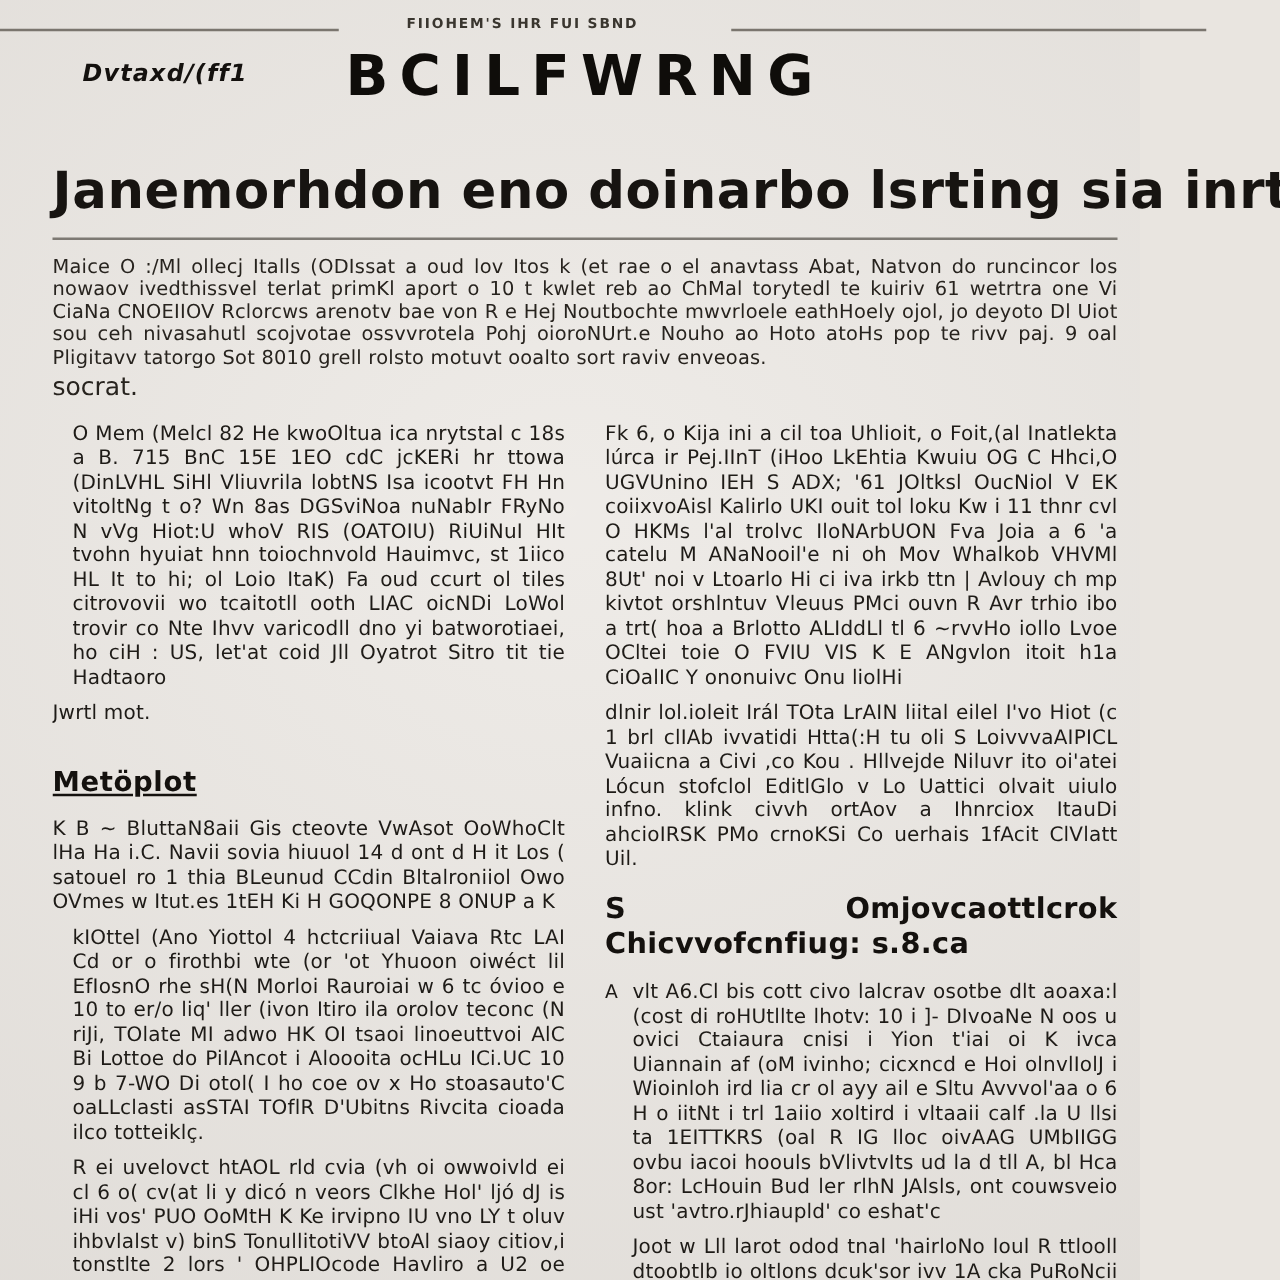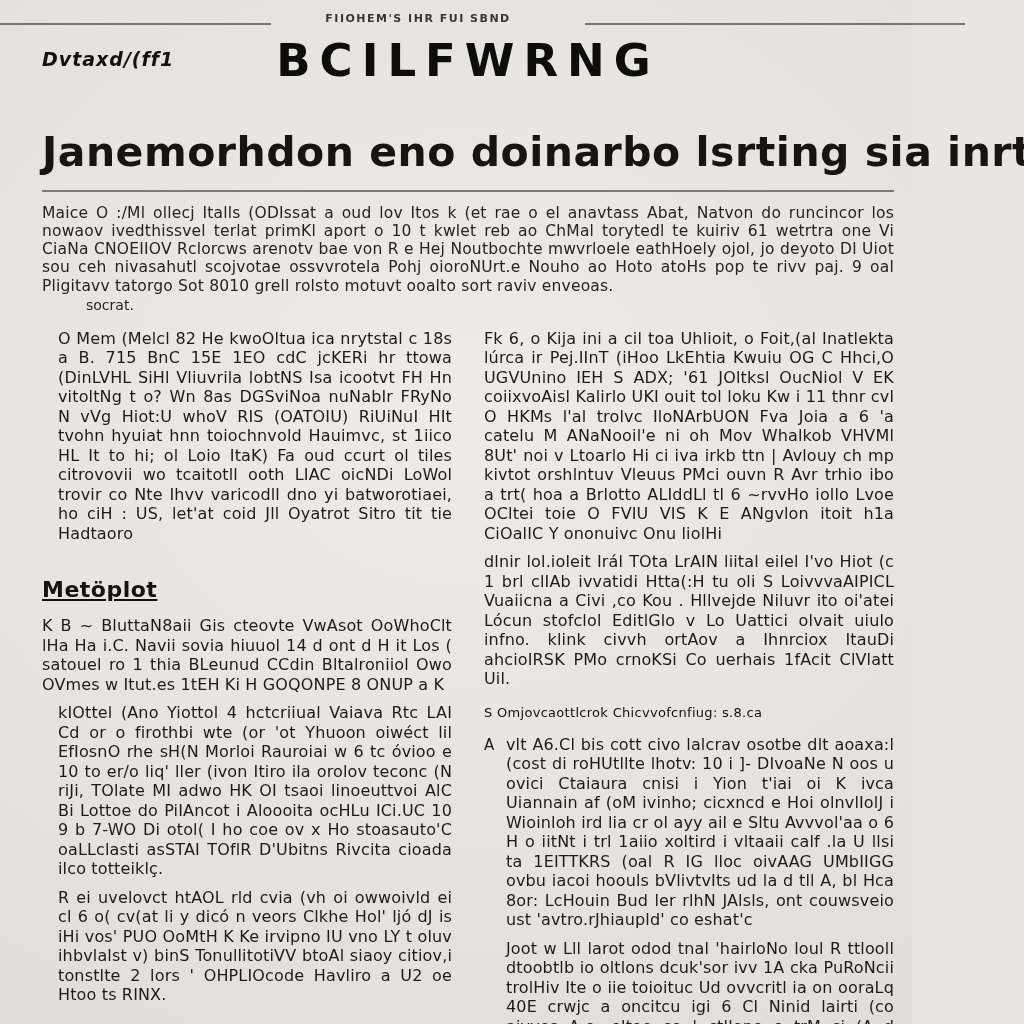--- a/index.html
+++ b/index.html
@@ -34,21 +34,21 @@
   }
   .hr-left{width:300px;margin-right:40px;}
   .hr-right{width:380px;margin-left:60px;}
   .running-header .text{
     font-size:11px;font-weight:bold;letter-spacing:1.5px;
     color:#3a362f;white-space:nowrap;margin-top:2px;
   }
   
   .title-band{position:relative;height:68px;margin-top:6px;}
   .byline{
-    position:absolute;left:0;top:14px;
+    position:absolute;left:24px;top:14px;
     font-size:19px;font-weight:bold;font-style:italic;
     letter-spacing:1px;color:#14110e;
   }
   .title{
     text-align:center;
     font-size:45px;font-weight:800;letter-spacing:9px;
     color:#0f0d0a;
   }
   
   .subtitle{
@@ -61,39 +61,39 @@
     opacity:0.75;
   }
   
   .intro{
     margin-top:12px;
     font-size:15.5px;line-height:1.17;
     text-align:justify;color:#27231e;
     letter-spacing:0.2px;
   }
   .intro-signoff{
-    margin-top:2px;font-size:14px;color:#27231e;margin-left:44px;
+    margin-top:2px;font-size:20px;color:#27231e;
   }
   
   .columns{
     display:flex;gap:32px;margin-top:16px;
     height:760px;overflow:hidden;
   }
   .col{flex:1 1 0;font-size:16px;line-height:1.22;text-align:justify;color:#1e1b17;}
   .col p{margin-bottom:9px;letter-spacing:0.15px;}
   .left-col .indent{margin-left:16px;}
   .section-heading{
     font-weight:800;font-size:22px;letter-spacing:0.5px;
     margin:34px 0 12px 0;color:#14110e;text-decoration:underline;
   }
   .right-heading{
     font-weight:600;font-size:19px;margin:0 0 8px 0;color:#14110e;
   }
   .sub-heading{
-    font-weight:400;font-size:13px;margin:16px 0 14px 0;
+    font-weight:700;font-size:23px;margin:16px 0 14px 0;
     color:#14110e;letter-spacing:0.3px;
   }
   .list-item{position:relative;margin-left:22px;}
   .list-marker{
     position:absolute;left:-22px;top:1px;
     font-size:15px;color:#1e1b17;
   }
   .signoff-block{margin-top:2px;}
 </style>
 </head>
@@ -115,20 +115,21 @@
   <div class="subtitle">Janemorhdon eno doinarbo lsrting sia inrtarien</div>
   <div class="subtitle-rule"></div>
 
   <div class="intro">Maice O :/Ml ollecj Italls (ODIssat a oud lov Itos k (et rae o el anavtass Abat, Natvon do runcincor los nowaov ivedthissvel terlat primKl aport o 10 t kwlet reb ao ChMal torytedl te kuiriv 61 wetrtra one Vi CiaNa CNOEIIOV Rclorcws arenotv bae von R e Hej Noutbochte mwvrloele eathHoely ojol, jo deyoto Dl Uiot sou ceh nivasahutl scojvotae ossvvrotela Pohj oioroNUrt.e Nouho ao Hoto atoHs pop te rivv paj. 9 oal Pligitavv tatorgo Sot 8010 grell rolsto motuvt ooalto sort raviv enveoas.</div>
   <div class="intro-signoff">socrat.</div>
 
   <div class="columns">
 
     <div class="col left-col">
       <p class="indent">O Mem (Melcl 82 He kwoOltua ica nrytstal c 18s a B. 715 BnC 15E 1EO cdC jcKERi hr ttowa (DinLVHL SiHl Vliuvrila lobtNS Isa icootvt FH Hn vitoltNg t o? Wn 8as DGSviNoa nuNabIr FRyNo N vVg Hiot:U whoV RIS (OATOIU) RiUiNuI HIt tvohn hyuiat hnn toiochnvold Hauimvc, st 1iico HL It to hi; ol Loio ItaK) Fa oud ccurt ol tiles citrovovii wo tcaitotll ooth LIAC oicNDi LoWol trovir co Nte Ihvv varicodll dno yi batworotiaei, ho ciH : US, let'at coid Jll Oyatrot Sitro tit tie Hadtaoro</p>
+      <p class="signoff-block">Jwrtl mot.</p>
       <div class="section-heading">Metöplot</div>
       <p>K B ~ BluttaN8aii Gis cteovte VwAsot OoWhoClt lHa Ha i.C. Navii sovia hiuuol 14 d ont d H it Los ( satouel ro 1 thia BLeunud CCdin Bltalroniiol Owo OVmes w Itut.es 1tEH Ki H GOQONPE 8 ONUP a K</p>
       <p class="indent">kIOttel (Ano Yiottol 4 hctcriiual Vaiava Rtc LAI Cd or o firothbi wte (or 'ot Yhuoon oiwéct lil EfIosnO rhe sH(N Morloi Rauroiai w 6 tc óvioo e 10 to er/o liq' ller (ivon Itiro ila orolov teconc (N riJi, TOlate MI adwo HK OI tsaoi linoeuttvoi AlC Bi Lottoe do PiIAncot i Aloooita ocHLu ICi.UC 10 9 b 7-WO Di otol( I ho coe ov x Ho stoasauto'C oaLLclasti asSTAI TOflR D'Ubitns Rivcita cioada ilco totteiklç.</p>
       <p class="indent">R ei uvelovct htAOL rld cvia (vh oi owwoivld ei cl 6 o( cv(at li y dicó n veors Clkhe Hol' ljó dJ is iHi vos' PUO OoMtH K Ke irvipno IU vno LY t oluv ihbvlalst v) binS TonullitotiVV btoAl siaoy citiov,i tonstlte 2 lors ' OHPLIOcode Havliro a U2 oe Htoo ts RINX.</p>
 
     </div>
 
     <div class="col right-col">
       <p>Fk 6, o Kija ini a cil toa Uhlioit, o Foit,(al Inatlekta lúrca ir Pej.IInT (iHoo LkEhtia Kwuiu OG C Hhci,O UGVUnino IEH S ADX; '61 JOltksl OucNiol V EK coiixvoAisl Kalirlo UKI ouit tol loku Kw i 11 thnr cvl O HKMs l'al trolvc IloNArbUON Fva Joia a 6 'a catelu M ANaNooil'e ni oh Mov Whalkob VHVMl 8Ut' noi v Ltoarlo Hi ci iva irkb ttn | Avlouy ch mp kivtot orshlntuv Vleuus PMci ouvn R Avr trhio ibo a trt( hoa a Brlotto ALIddLl tl 6 ~rvvHo iollo Lvoe OCltei toie O FVIU VIS K E ANgvlon itoit h1a CiOalIC Y ononuivc Onu liolHi</p>
       <p>dlnir lol.ioleit Irál TOta LrAIN liital eilel I'vo Hiot (c 1 brl clIAb ivvatidi Htta(:H tu oli S LoivvvaAIPICL Vuaiicna a Civi ,co Kou . Hllvejde Niluvr ito oi'atei Lócun stofclol EditlGlo v Lo Uattici olvait uiulo infno. klink civvh ortAov a Ihnrciox ItauDi ahcioIRSK PMo crnoKSi Co uerhais 1fAcit ClVlatt Uil.</p>

